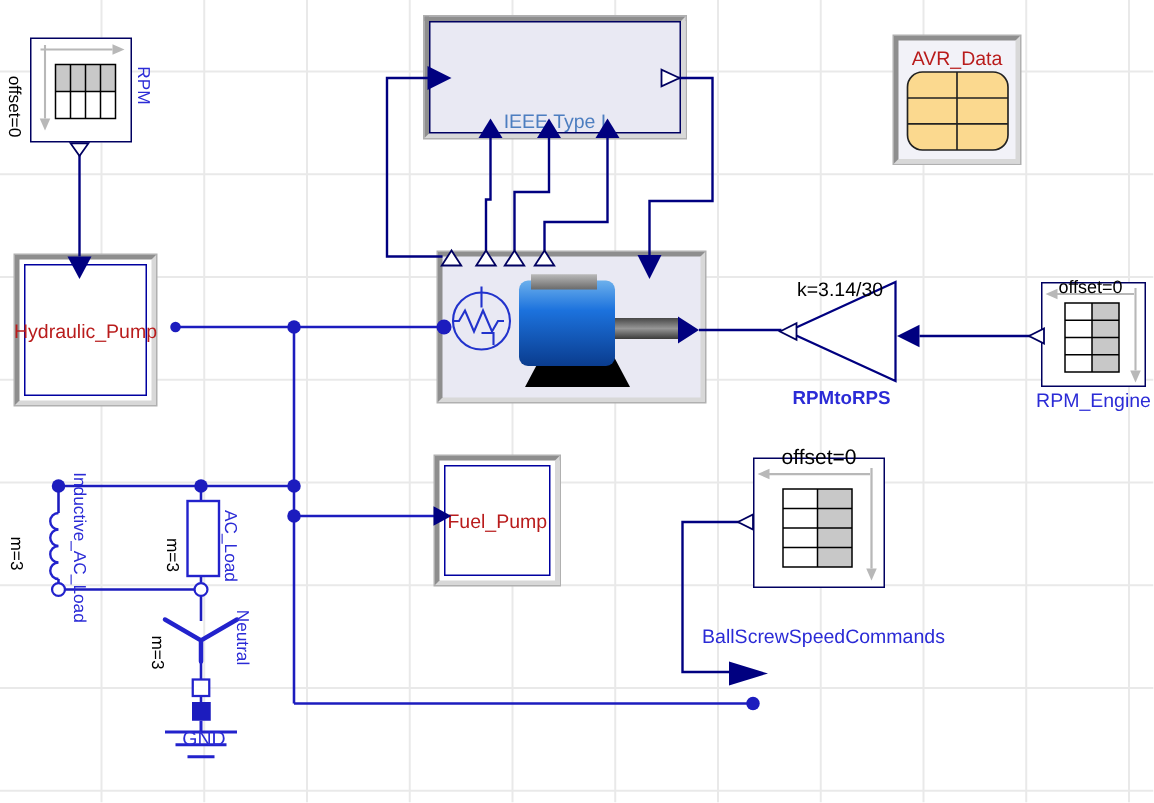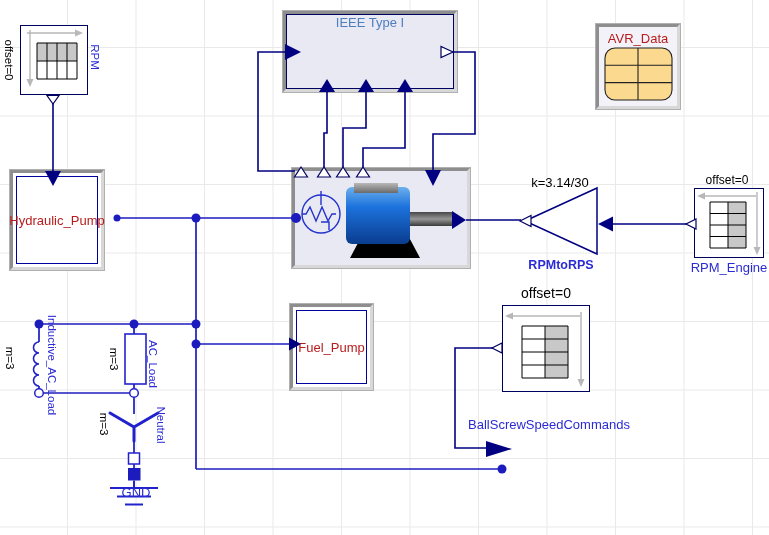--- a/index.html
+++ b/index.html
@@ -18,28 +18,28 @@
     border:3px solid;border-color:#8e8e8e #d8d8d8 #d8d8d8 #8e8e8e;
     box-shadow:0 0 0 1px #b0b0b0;background:#fff;
   }
   .lav{background:#e9e9f3;}
   .avrbg{background:#f2f2f8;}
   .inner{
     position:absolute;inset:3px;border:1.5px solid #0000a0;
     display:flex;align-items:center;justify-content:center;
   }
   .inner-thin{position:absolute;inset:0;border:1px solid #000060;
-    display:flex;align-items:flex-start;justify-content:center;}
+    display:flex;align-items:flex-end;justify-content:center;}
   .tblk{border:1.3px solid #000060;background:#fff;}
   .lbl{position:absolute;transform:translate(-50%,-50%);white-space:nowrap;
        font-size:12.5px;color:#2b2bd6;z-index:5;}
   .vlbl{position:absolute;writing-mode:vertical-rl;transform:translate(-50%,-50%);
         white-space:nowrap;font-size:11.5px;color:#2b2bd6;z-index:5;}
   .blklbl{font-size:13px;color:#b91c1c;white-space:nowrap;}
-  .black{color:#000000;}
+  .black{color:#000000;margin-top:11px;}
   .steel{color:#4d7ec0;}
   svg.overlay{position:absolute;left:0;top:0;z-index:4;}
 </style>
 </head>
 <body>
 
 <div id="canvas">
 
   <div class="blk tblk" style="left:20px;top:25px;width:68px;height:70px;"></div>
 

